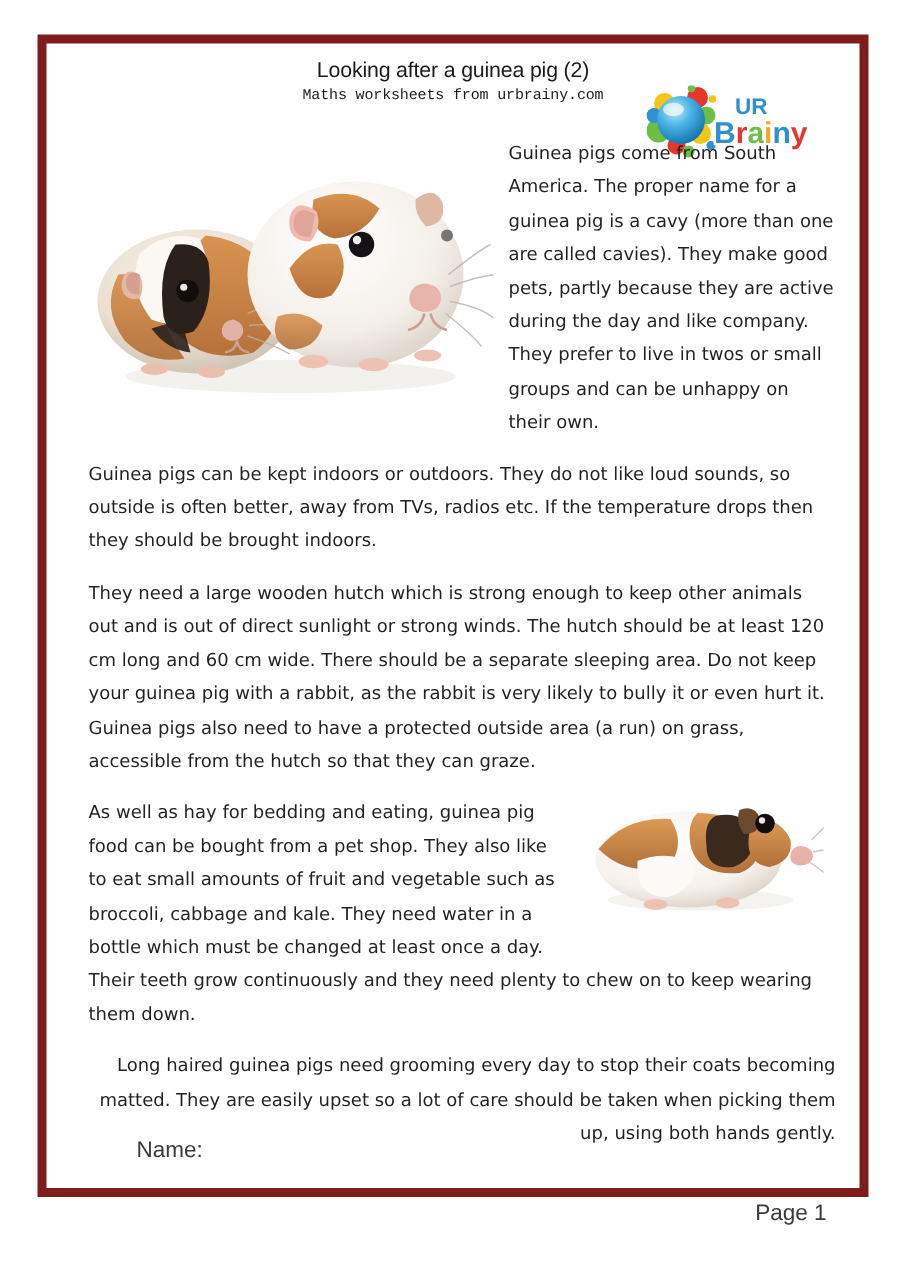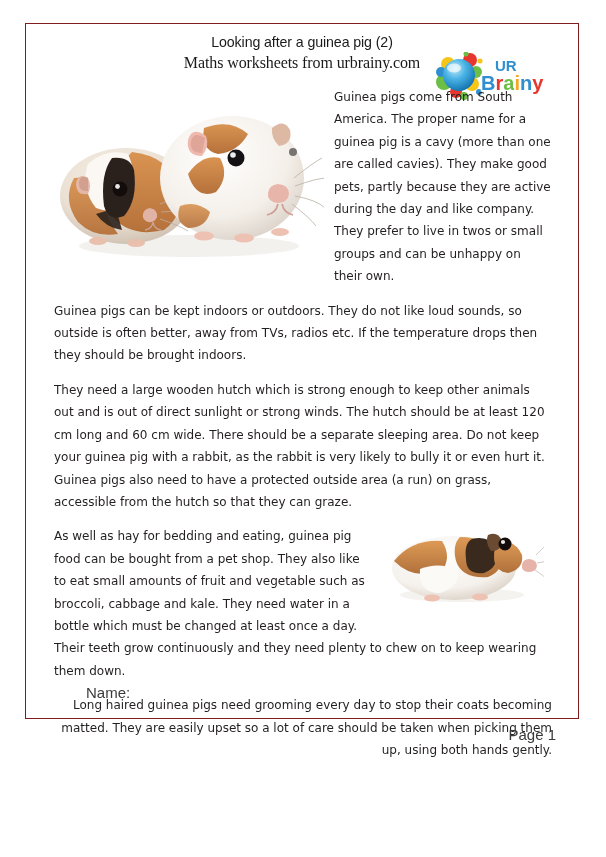--- a/index.html
+++ b/index.html
@@ -14,23 +14,23 @@
     overflow: hidden;
     font-family: "DejaVu Sans", sans-serif;
   }
 
   
   #page {
     position: absolute;
     left: 25px;
     top: 23px;
     width: 554px;
-    height: 696px;
+    height: 775px;
     background: #ffffff;
-    border: 1px solid #7f1d1d;
+    border: 6px solid #7f1d1d;
     box-sizing: border-box;
   }
 
   
   #header {
     position: absolute;
     left: 0;
     top: 0;
     width: 100%;
     height: 58px;
@@ -43,22 +43,22 @@
     text-align: center;
   }
   #doc-title {
     font-family: "Liberation Sans", sans-serif;
     font-size: 14.2px;
     color: #1a1a1a;
     letter-spacing: -0.1px;
     line-height: 1.25;
   }
   #doc-subtitle {
-    font-family: Liberation Serif, serif;
-    font-size: 16px;
+    font-family: Liberation Mono, monospace;
+    font-size: 10px;
     color: #1a1a1a;
     margin-top: 2px;
     letter-spacing: -0.1px;
   }
 
   
   #logo {
     position: absolute;
     right: 22px;
     top: 5px;

